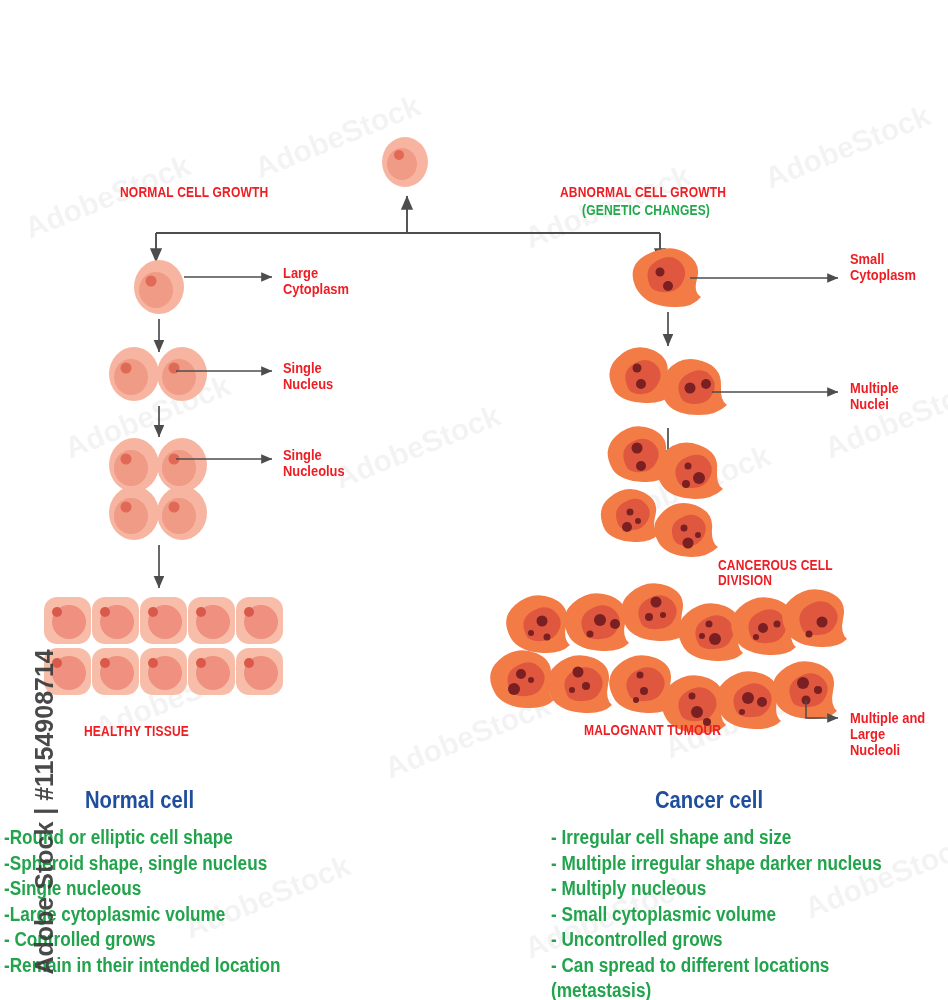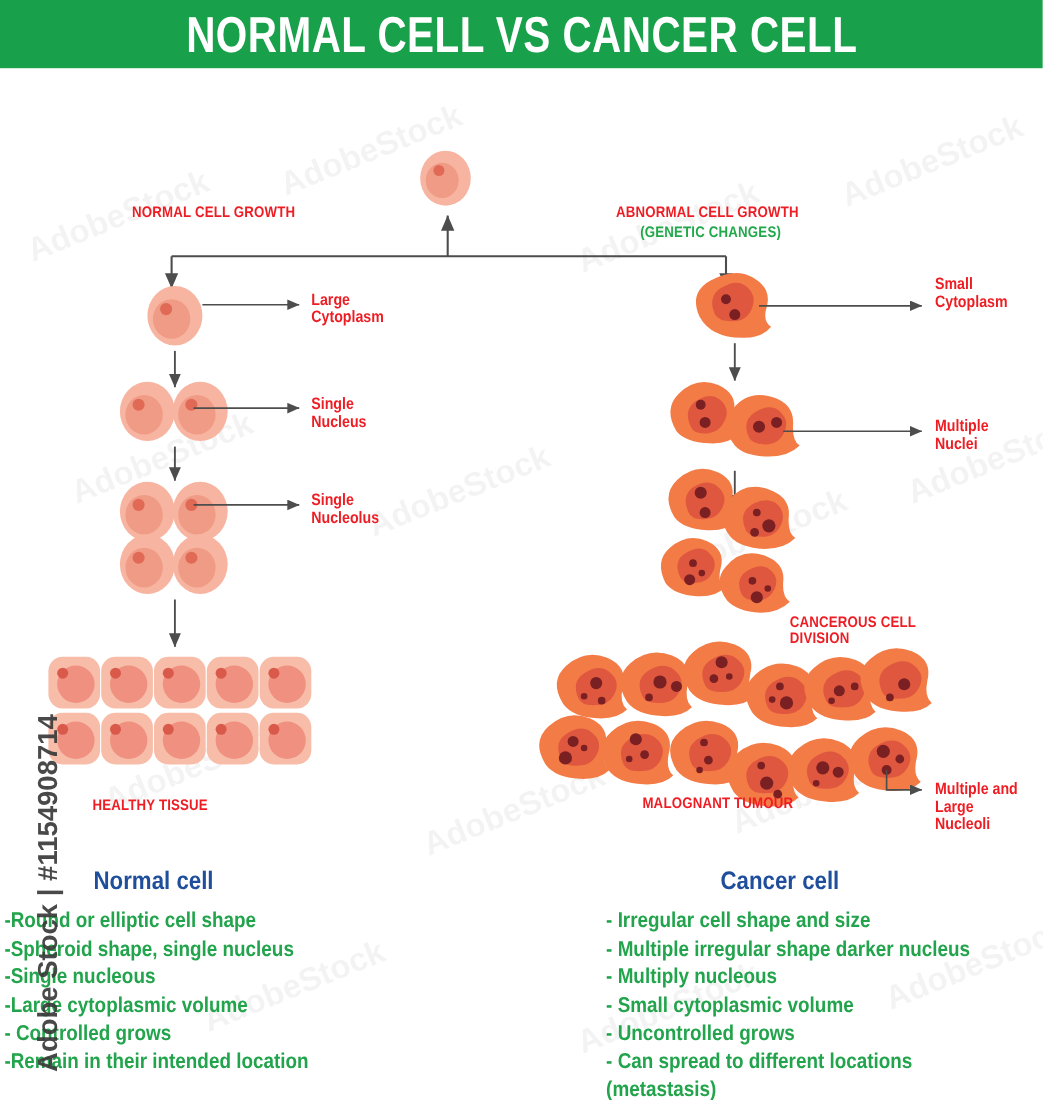--- a/index.html
+++ b/index.html
@@ -109,23 +109,20 @@
   <div class="wm-tile" style="left:330px;top:430px;">AdobeStock</div>
   <div class="wm-tile" style="left:600px;top:470px;">AdobeStock</div>
   <div class="wm-tile" style="left:820px;top:400px;">AdobeStock</div>
   <div class="wm-tile" style="left:90px;top:680px;">AdobeStock</div>
   <div class="wm-tile" style="left:380px;top:720px;">AdobeStock</div>
   <div class="wm-tile" style="left:660px;top:700px;">AdobeStock</div>
   <div class="wm-tile" style="left:180px;top:880px;">AdobeStock</div>
   <div class="wm-tile" style="left:520px;top:900px;">AdobeStock</div>
   <div class="wm-tile" style="left:800px;top:860px;">AdobeStock</div>
 
-  <div class="banner">
-    <div class="banner-text">NORMAL CELL VS CANCER CELL</div>
-  </div>
 
   <svg class="svg-main" width="948" height="1000" viewBox="0 0 948 1000" aria-hidden="true">
     <defs>
       <marker id="ah" markerWidth="9" markerHeight="9" refX="7.2" refY="3.2" orient="auto" markerUnits="strokeWidth">
         <path d="M0,0 L7.4,3.2 L0,6.4 z" fill="#4d4d4d"></path>
       </marker>
     </defs>
 
     <g stroke="#4d4d4d" stroke-width="1.9" fill="none">
 

